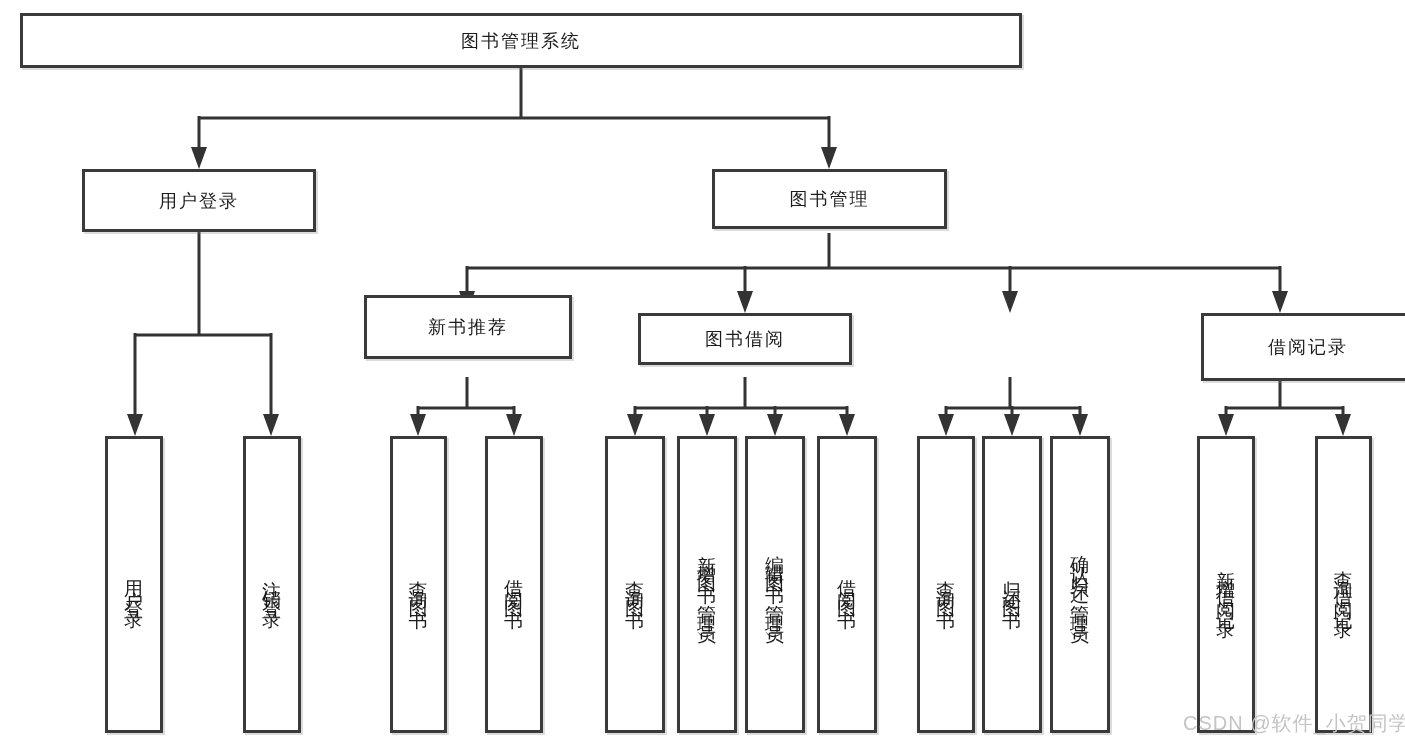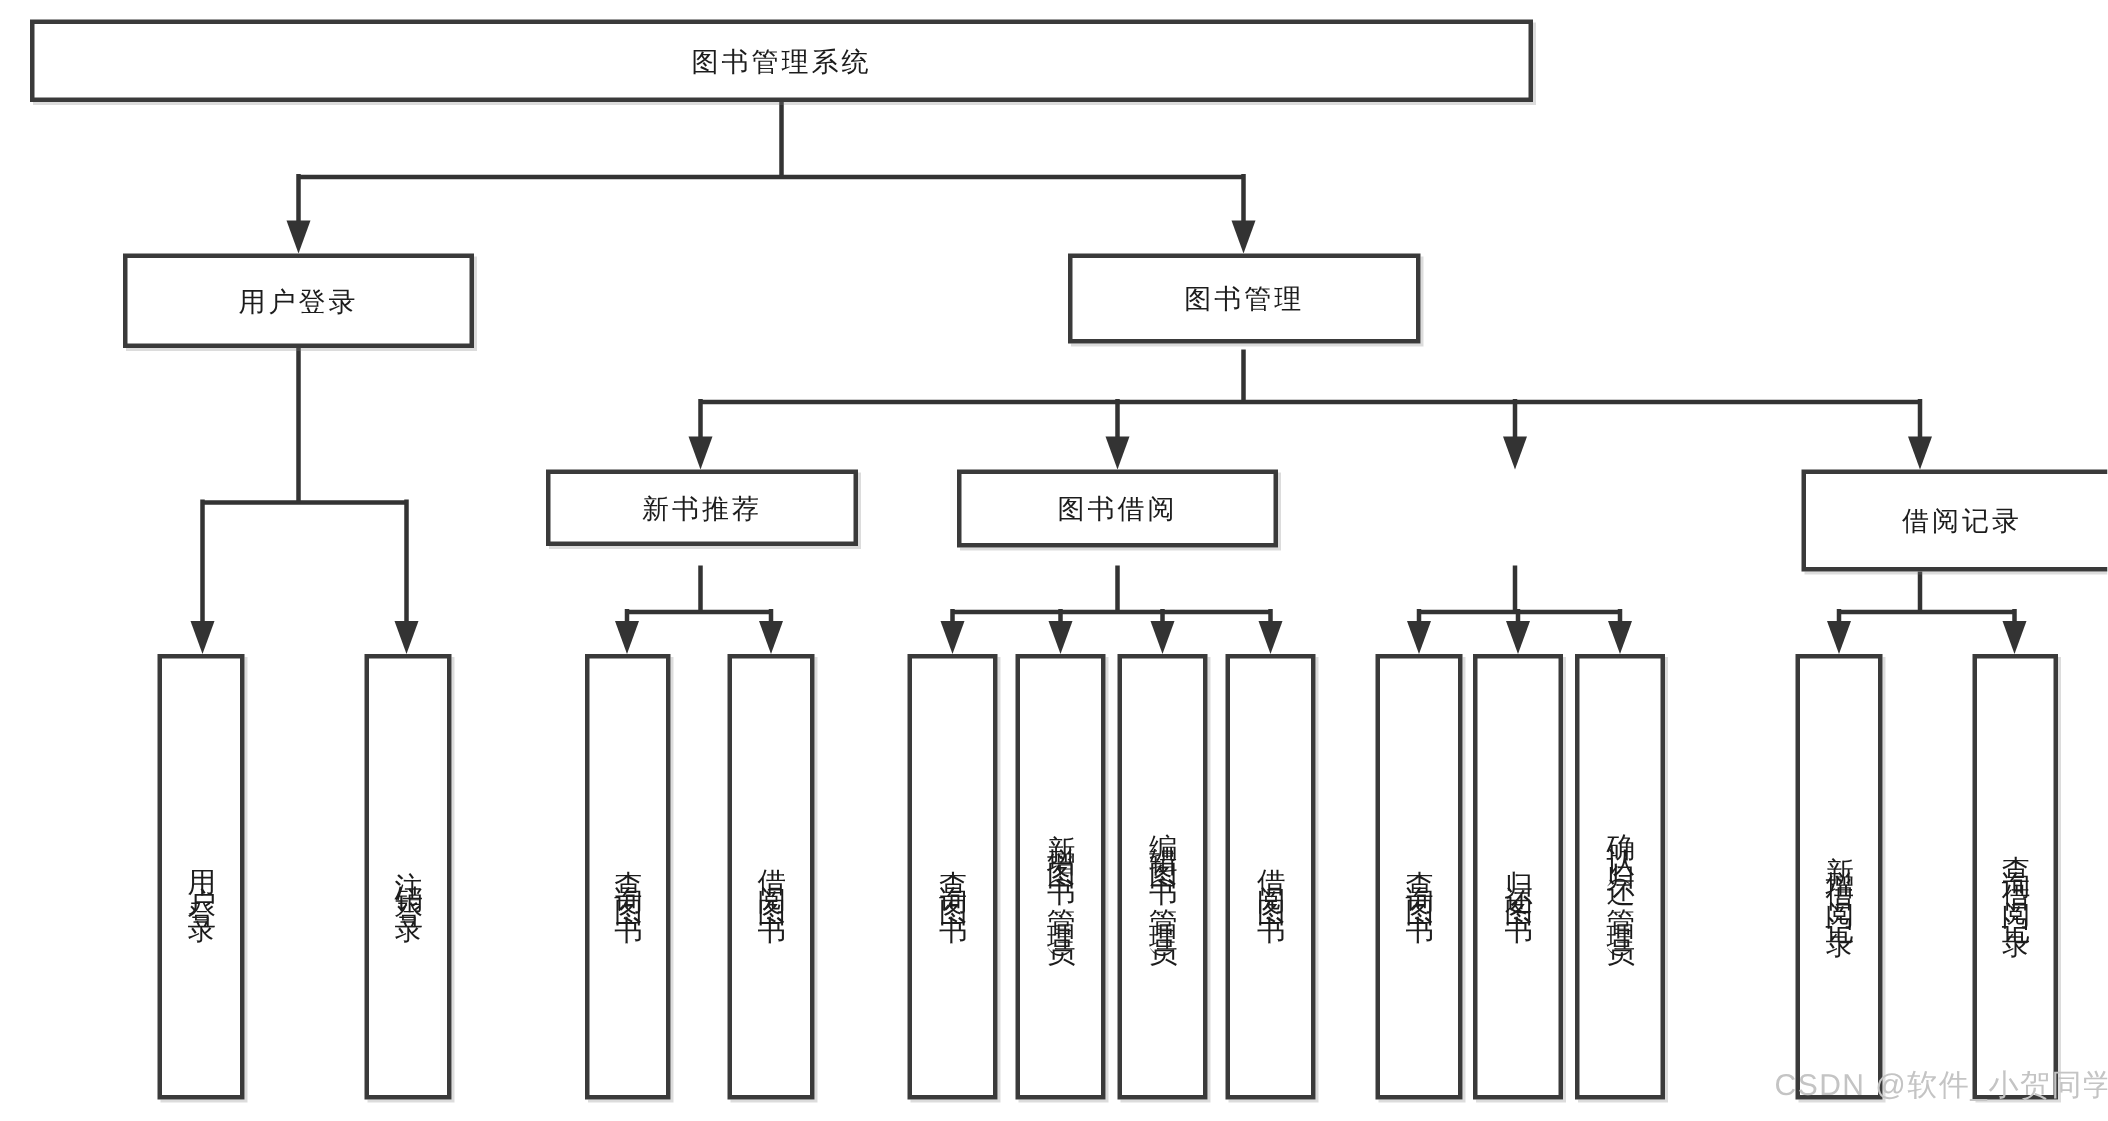--- a/index.html
+++ b/index.html
@@ -97,21 +97,21 @@
     <span>图书管理系统</span>
   </div>
 
   <div class="node hnode" style="left:82px;top:169px;width:234px;height:63px;">
     <span>用户登录</span>
   </div>
   <div class="node hnode" style="left:712px;top:169px;width:235px;height:60px;">
     <span>图书管理</span>
   </div>
 
-  <div class="node hnode" style="left:364px;top:313px;width:208px;height:51px;text-align:right;">
+  <div class="node hnode" style="left:364px;top:295px;width:208px;height:64px;text-align:right;">
     <span>新书推荐</span>
   </div>
   <div class="node hnode" style="left:638px;top:313px;width:214px;height:52px;">
     <span>图书借阅</span>
   </div>
   <div class="node hnode" style="left:1173px;top:313px;width:214px;height:68px;margin-left:28px;">
     <span>借阅记录</span>
   </div>
 
   <div class="node vnode" style="left:105px;top:436px;width:58px;height:297px;">

